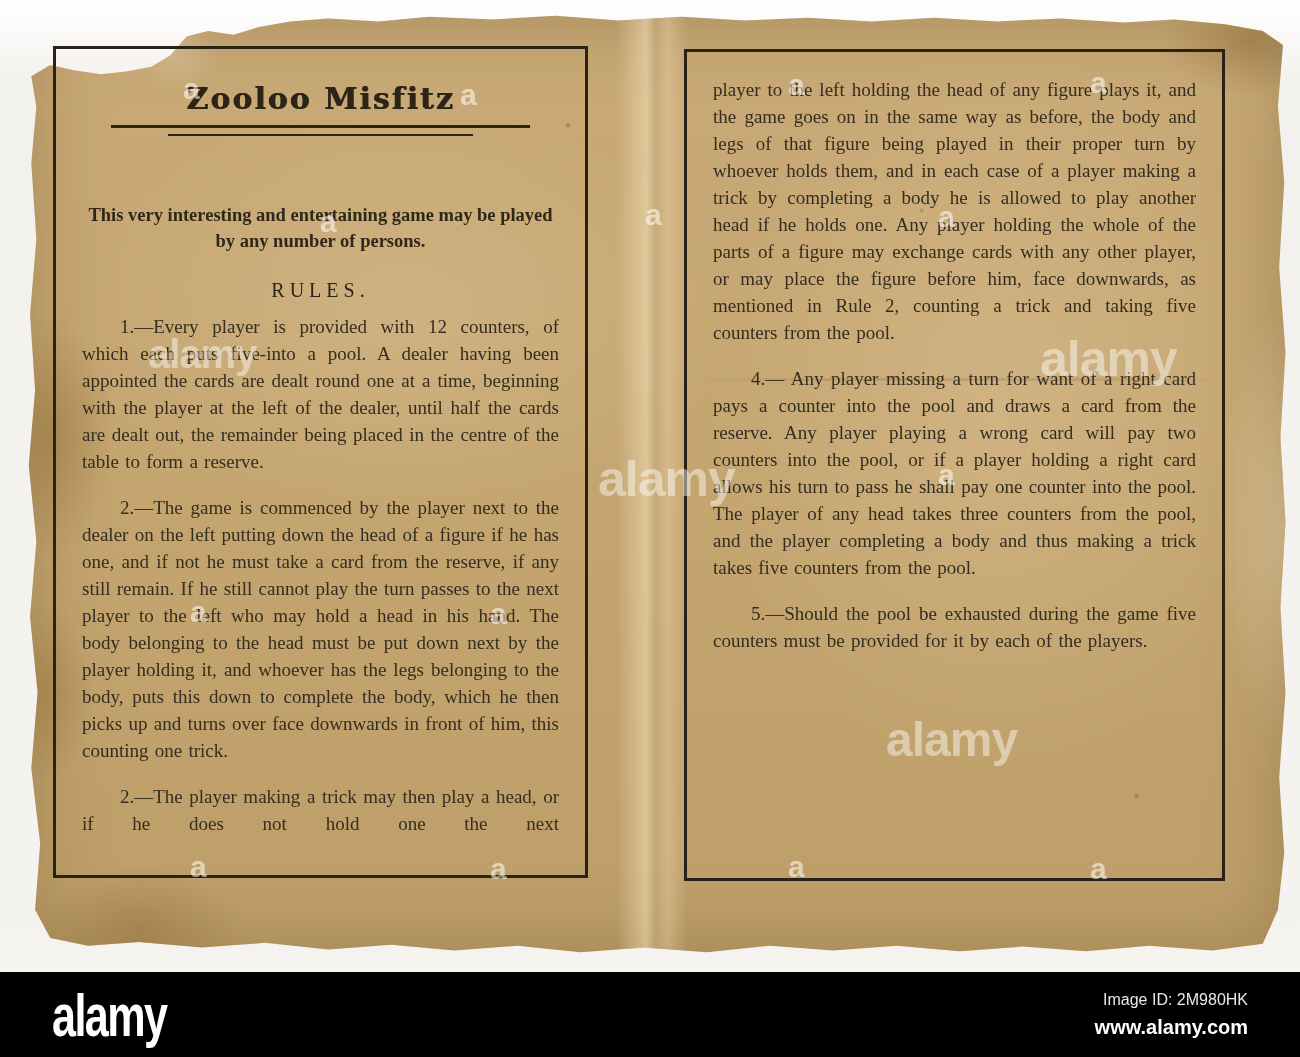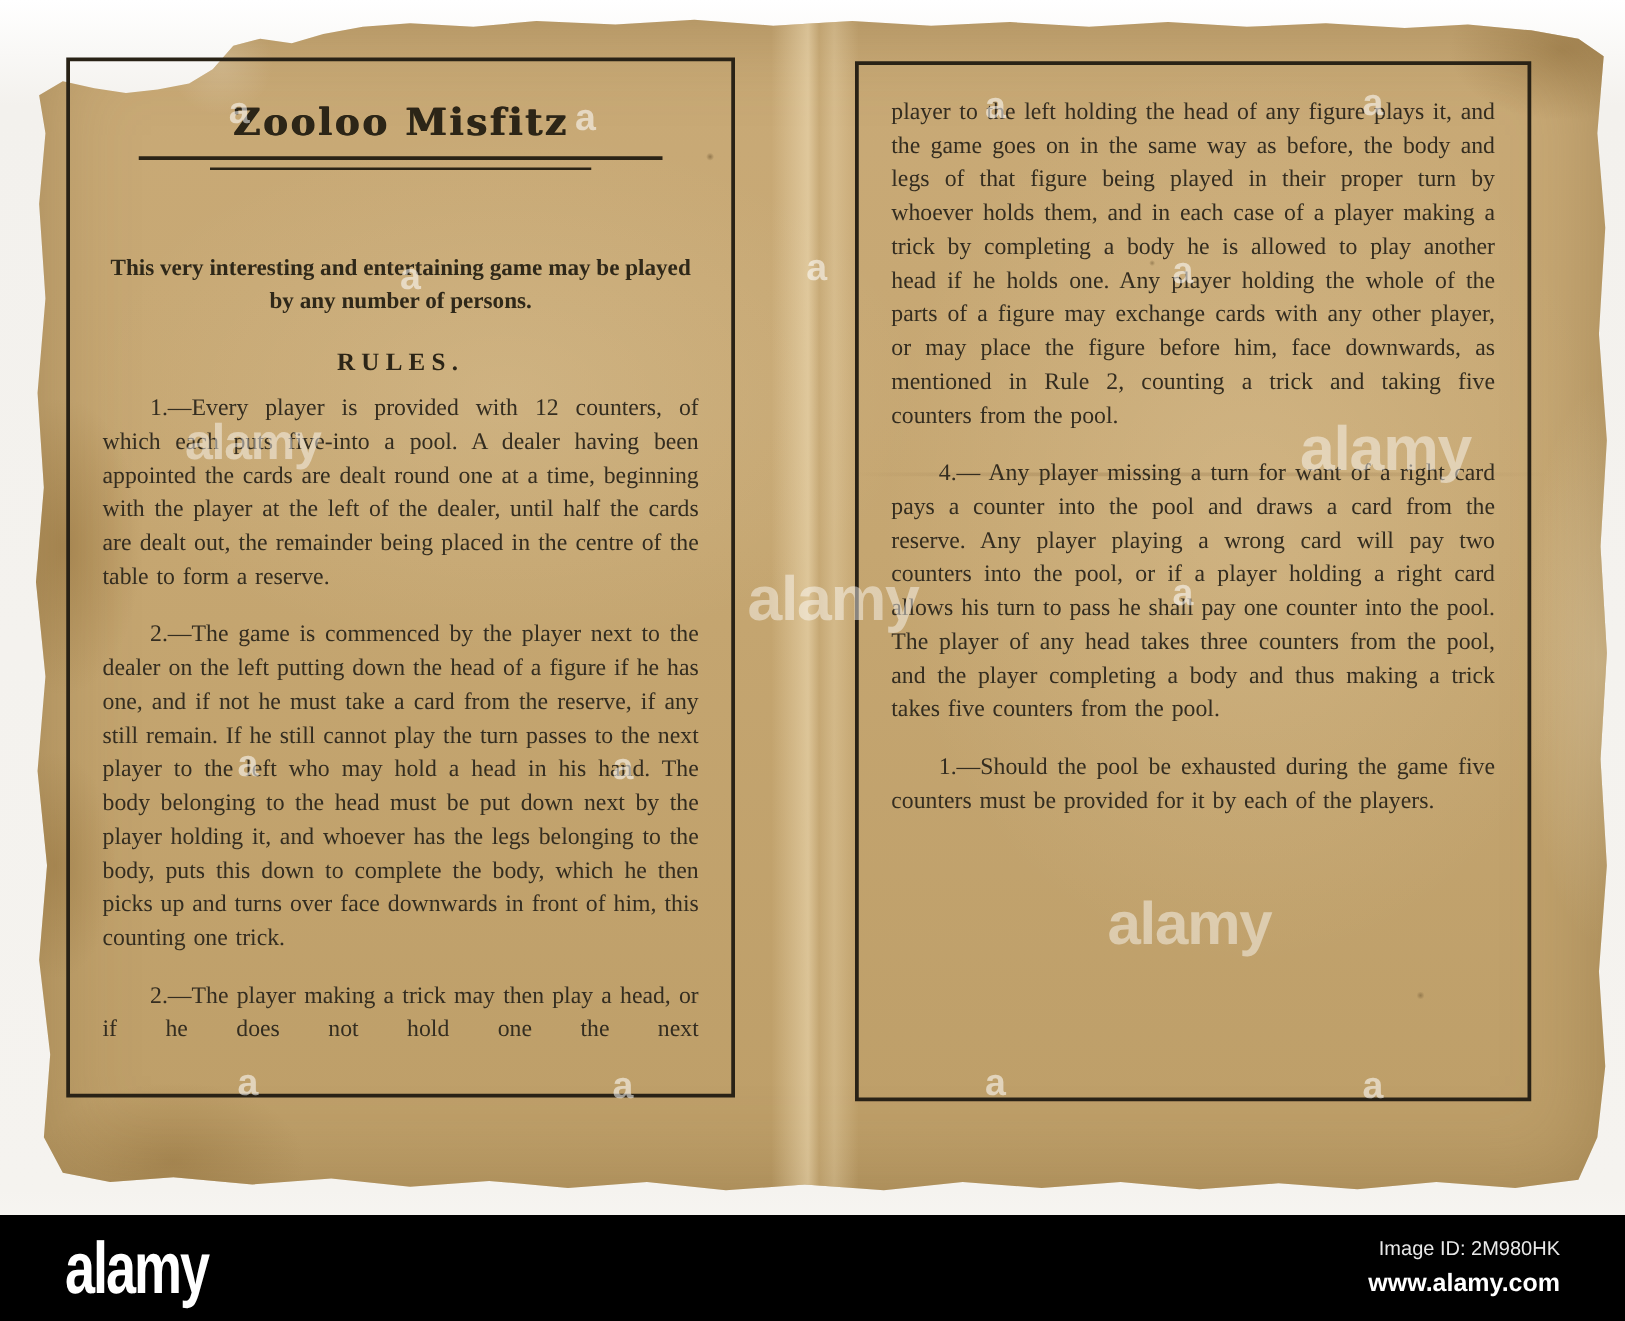--- a/index.html
+++ b/index.html
@@ -69,21 +69,21 @@
     text-shadow: 0.7px 0 0 #2c2517;
   }
   .rule-thick { height: 3px; background: #2a2316; width: 88%; margin: 9px auto 0; }
   .rule-thin  { height: 2px; background: #2a2316; width: 64%; margin: 6px auto 0; }
 
   .intro {
     margin-top: 66px; text-align: center; font-weight: bold;
     font-size: 18.5px; line-height: 26px; color: #2f2819;
   }
   .rules-head {
-    margin-top: 25px; text-align: center; font-weight: bold;
+    margin-top: 25px; text-align: center; font-weight: normal;
     font-size: 20px; letter-spacing: 5px; color: #2c2517;
   }
   .para {
     margin-top: 19px; font-size: 19px; line-height: 27px;
     text-align: justify; text-indent: 38px; word-spacing: 1.5px;
     color: #342d20;
   }
   .para.first { margin-top: 11px; }
   .para.noindent { text-indent: 0; }
   .para.cont { text-align-last: justify; }
@@ -141,21 +141,21 @@
       <div class="para first">1.—Every player is provided with 12 counters, of which each puts five-into a pool.  A dealer having been appointed the cards are dealt round one at a time, beginning with the player at the left of the dealer, until half the cards are dealt out, the remainder being placed in the centre of the table to form a reserve.</div>
       <div class="para">2.—The game is commenced by the player next to the dealer on the left putting down the head of a figure if he has one, and if not he must take a card from the reserve, if any still remain.  If he still cannot play the turn passes to the next player to the left who may hold a head in his hand.  The body belonging to the head must be put down next by the player holding it, and whoever has the legs belonging to the body, puts this down to complete the body, which he then picks up and turns over face downwards in front of him, this counting one trick.</div>
       <div class="para cont">2.—The player making a trick may then play a head, or if he does not hold one the next</div>
     </div>
   </div>
 
   <div class="frame frame-right">
     <div class="page-inner">
       <div class="para noindent">player to the left holding the head of any figure plays it, and the game goes on in the same way as before, the body and legs of that figure being played in their proper turn by whoever holds them, and in each case of a player making a trick by completing a body he is allowed to play another head if he holds one.  Any player holding the whole of the parts of a figure may exchange cards with any other player, or may place the figure before him, face downwards, as mentioned in Rule 2, counting a trick and taking five counters from the pool.</div>
       <div class="para">4.— Any player missing a turn for want of a right card pays a counter into the pool and draws a card from the reserve.  Any player playing a wrong card will pay two counters into the pool, or if a player holding a right card allows his turn to pass he shall pay one counter into the pool.  The player of any head takes three counters from the pool, and the player completing a body and thus making a trick takes five counters from the pool.</div>
-      <div class="para">1.—Should the pool be exhausted during the game five counters must be provided for it by each of the players.</div>
+      <div class="para">5.—Should the pool be exhausted during the game five counters must be provided for it by each of the players.</div>
     </div>
   </div>
 
   <span class="wm-a" style="left:183px; top:72px;">a</span>
   <span class="wm-a" style="left:460px; top:78px;">a</span>
   <span class="wm-a" style="left:320px; top:205px;">a</span>
   <span class="wm-a" style="left:645px; top:198px;">a</span>
   <span class="wm-a" style="left:190px; top:595px;">a</span>
   <span class="wm-a" style="left:490px; top:597px;">a</span>
   <span class="wm-a" style="left:190px; top:850px;">a</span>

